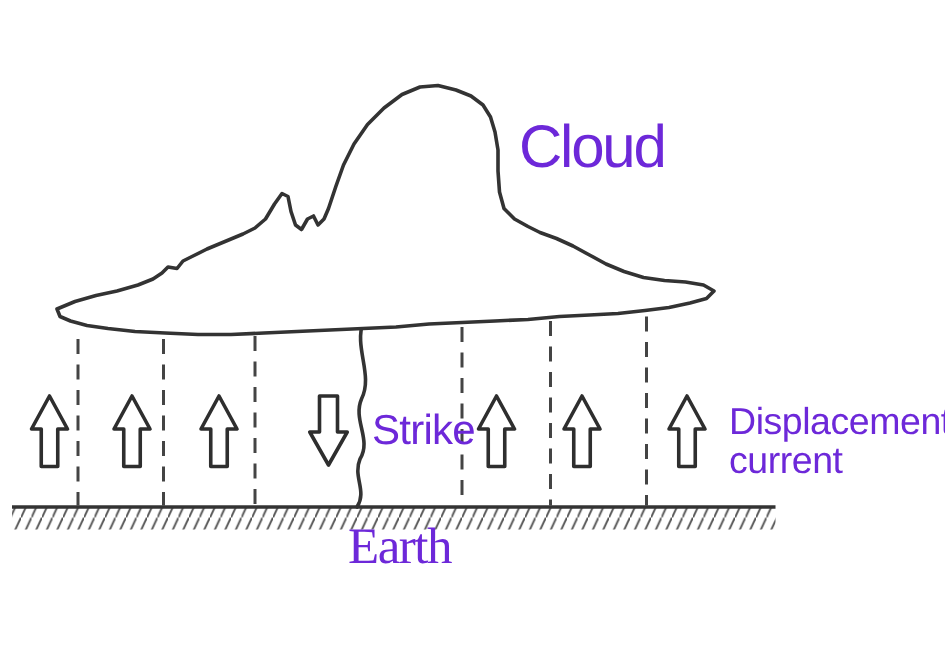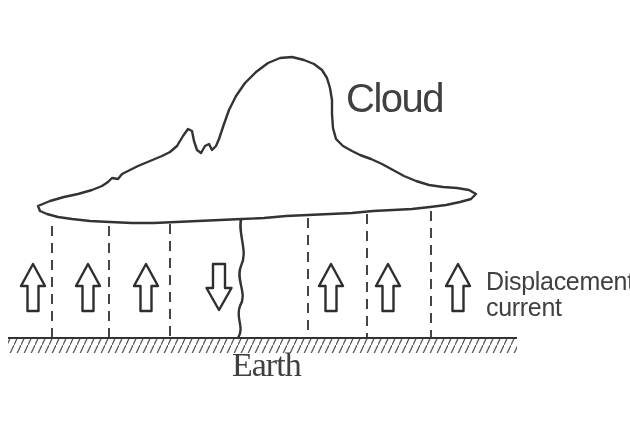--- a/index.html
+++ b/index.html
@@ -15,21 +15,21 @@
     background: #ffffff;
     overflow: hidden;
   }
   #drawing {
     position: absolute;
     left: 0;
     top: 0;
   }
   .label {
     position: absolute;
-    color: #404040;
+    color: #6d28d9;
     white-space: nowrap;
     z-index: 2;
   }
   .label-cloud {
     left: 346px;
     top: 76px;
     font-size: 40px;
     letter-spacing: -1.5px;
   }
   .label-strike {
@@ -95,20 +95,21 @@
     </g>
 
     <path d="M219,310 L206.5,288 213,288 213,264 225,264 225,288 231.5,288 Z" fill="#ffffff" stroke="#2e2e2e" stroke-width="2.4" stroke-linejoin="round"></path>
 
     <rect x="8" y="338" width="509" height="15" fill="url(#hatch)"></rect>
     <line x1="8" y1="338" x2="517" y2="338" stroke="#333333" stroke-width="2.2"></line>
   </svg>
 
   <div class="label label-cloud">Cloud</div>
 
+  <div class="label label-strike">Strike</div>
 
   <div class="label label-displacement">
     <div>Displacement</div>
     <div>current</div>
   </div>
 
   <div class="label label-earth">Earth</div>
 
 </div>
 

